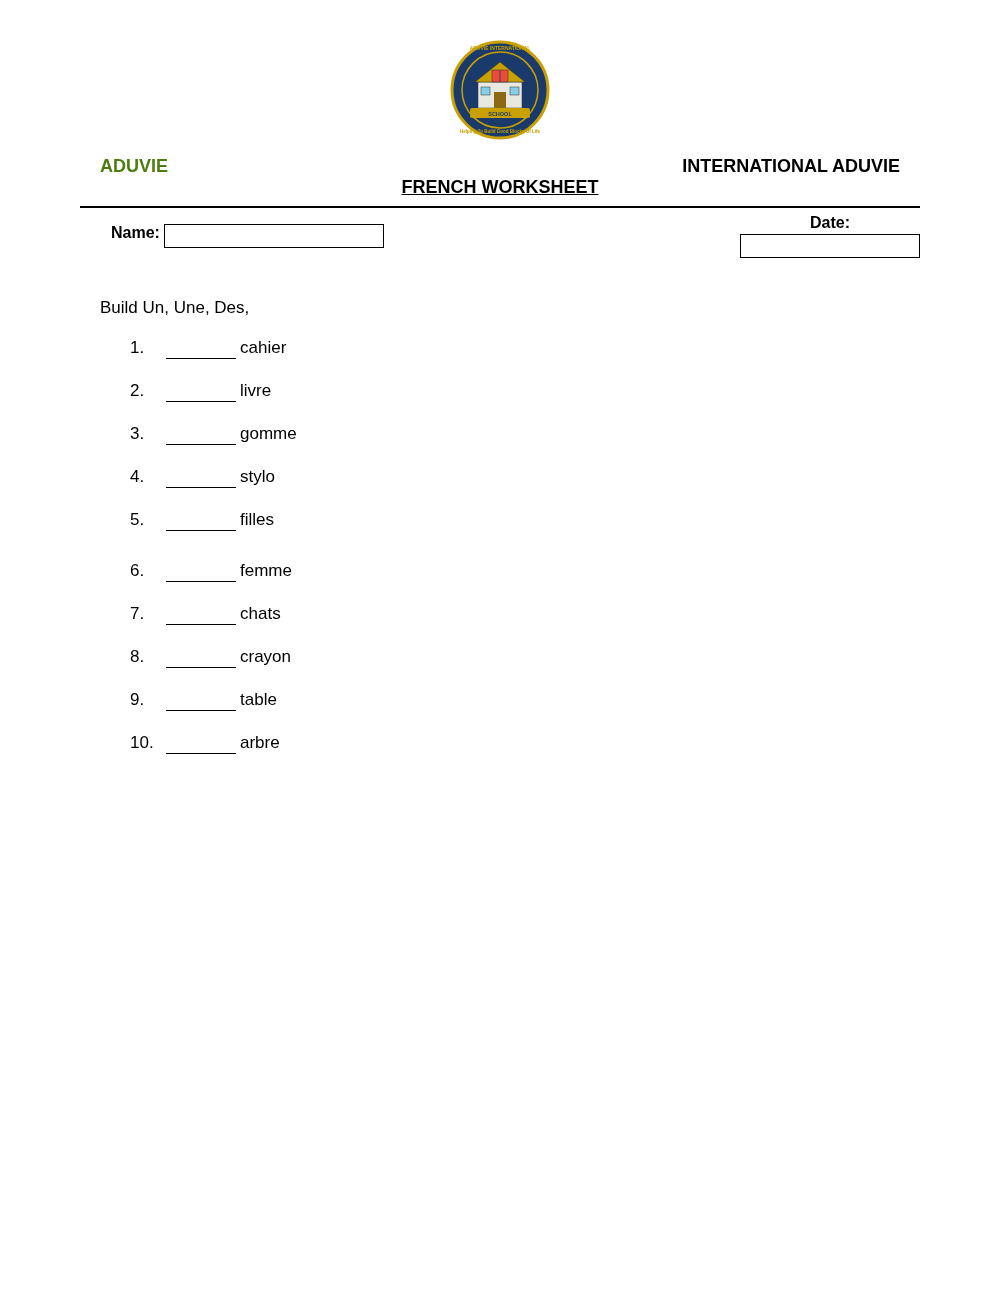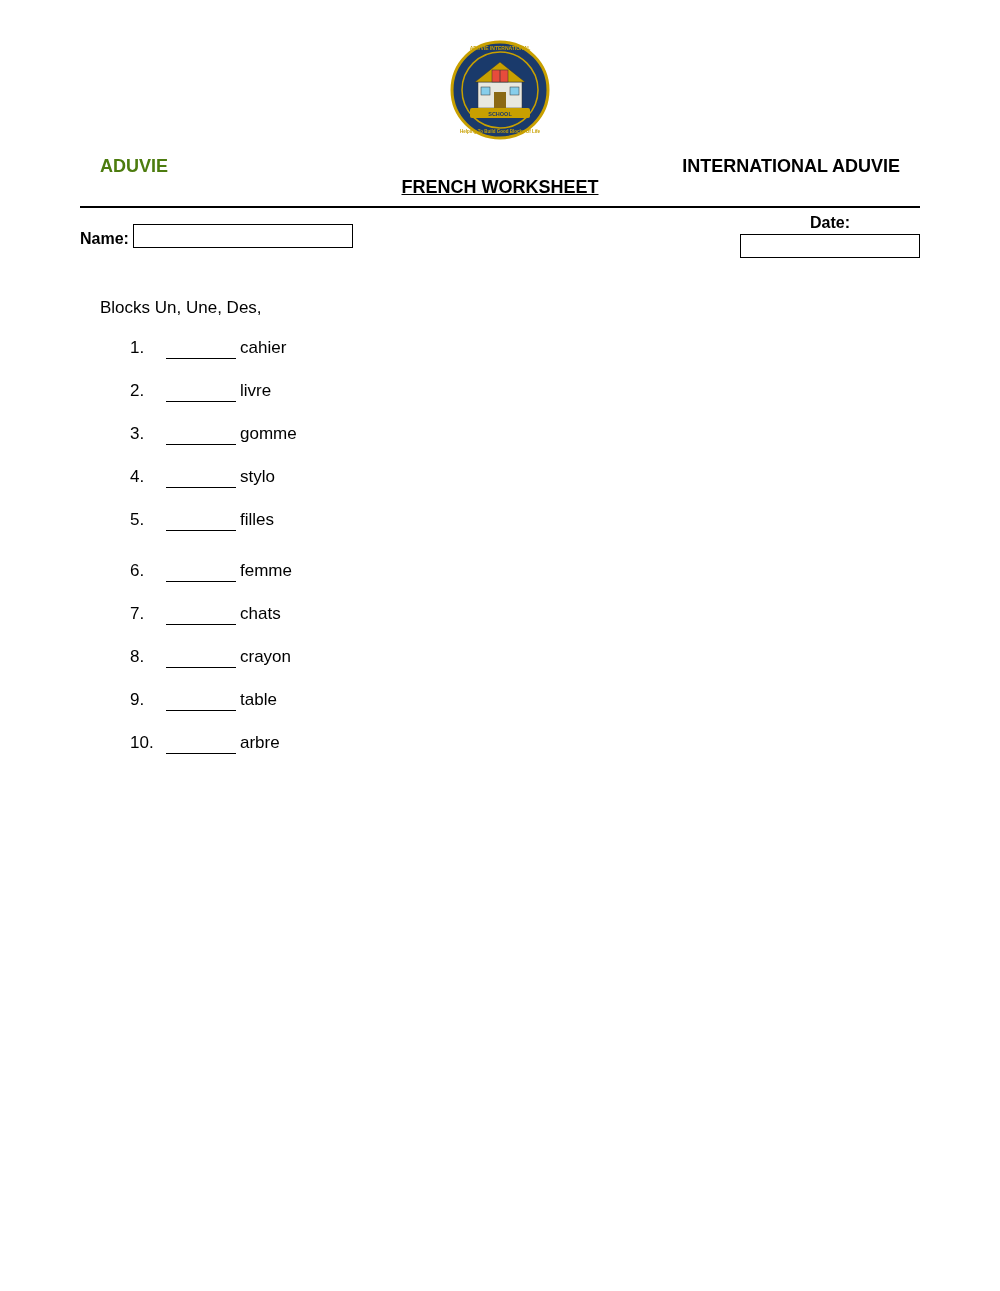--- a/index.html
+++ b/index.html
@@ -66,22 +66,23 @@
       justify-content: space-between;
       width: 100%;
       margin-top: 8px;
       align-items: center;
       border-top: 2px solid #000;
       padding-top: 6px;
     }
 
     .name-section {
       display: flex;
-      align-items: flex-end;
+      align-items: flex-start;
       gap: 4px;
+      margin-left: 31px;
     }
 
     .name-label {
       font-weight: bold;
       font-size: 16px;
     }
 
     .name-input {
       border: 1px solid #000;
       width: 220px;
@@ -194,21 +195,21 @@
       <input class="name-input" type="text" value="" style="">
     </div>
     <div class="date-section">
       <span class="date-label">Date:</span>
       <input class="date-input" type="text" value="" style="">
     </div>
   </div>
 </div>
 
 <div class="content">
-  <div class="section-instruction">Blocks Un, Une, Des,</div>
+  <div class="section-instruction">Build Un, Une, Des,</div>
 
   <ul class="exercise-list">
     <li class="exercise-item">
       <span class="item-number">1.</span>
       <span class="blank">&nbsp;</span>
       <span class="item-word">cahier</span>
     </li>
     <li class="exercise-item">
       <span class="item-number">2.</span>
       <span class="blank">&nbsp;</span>

